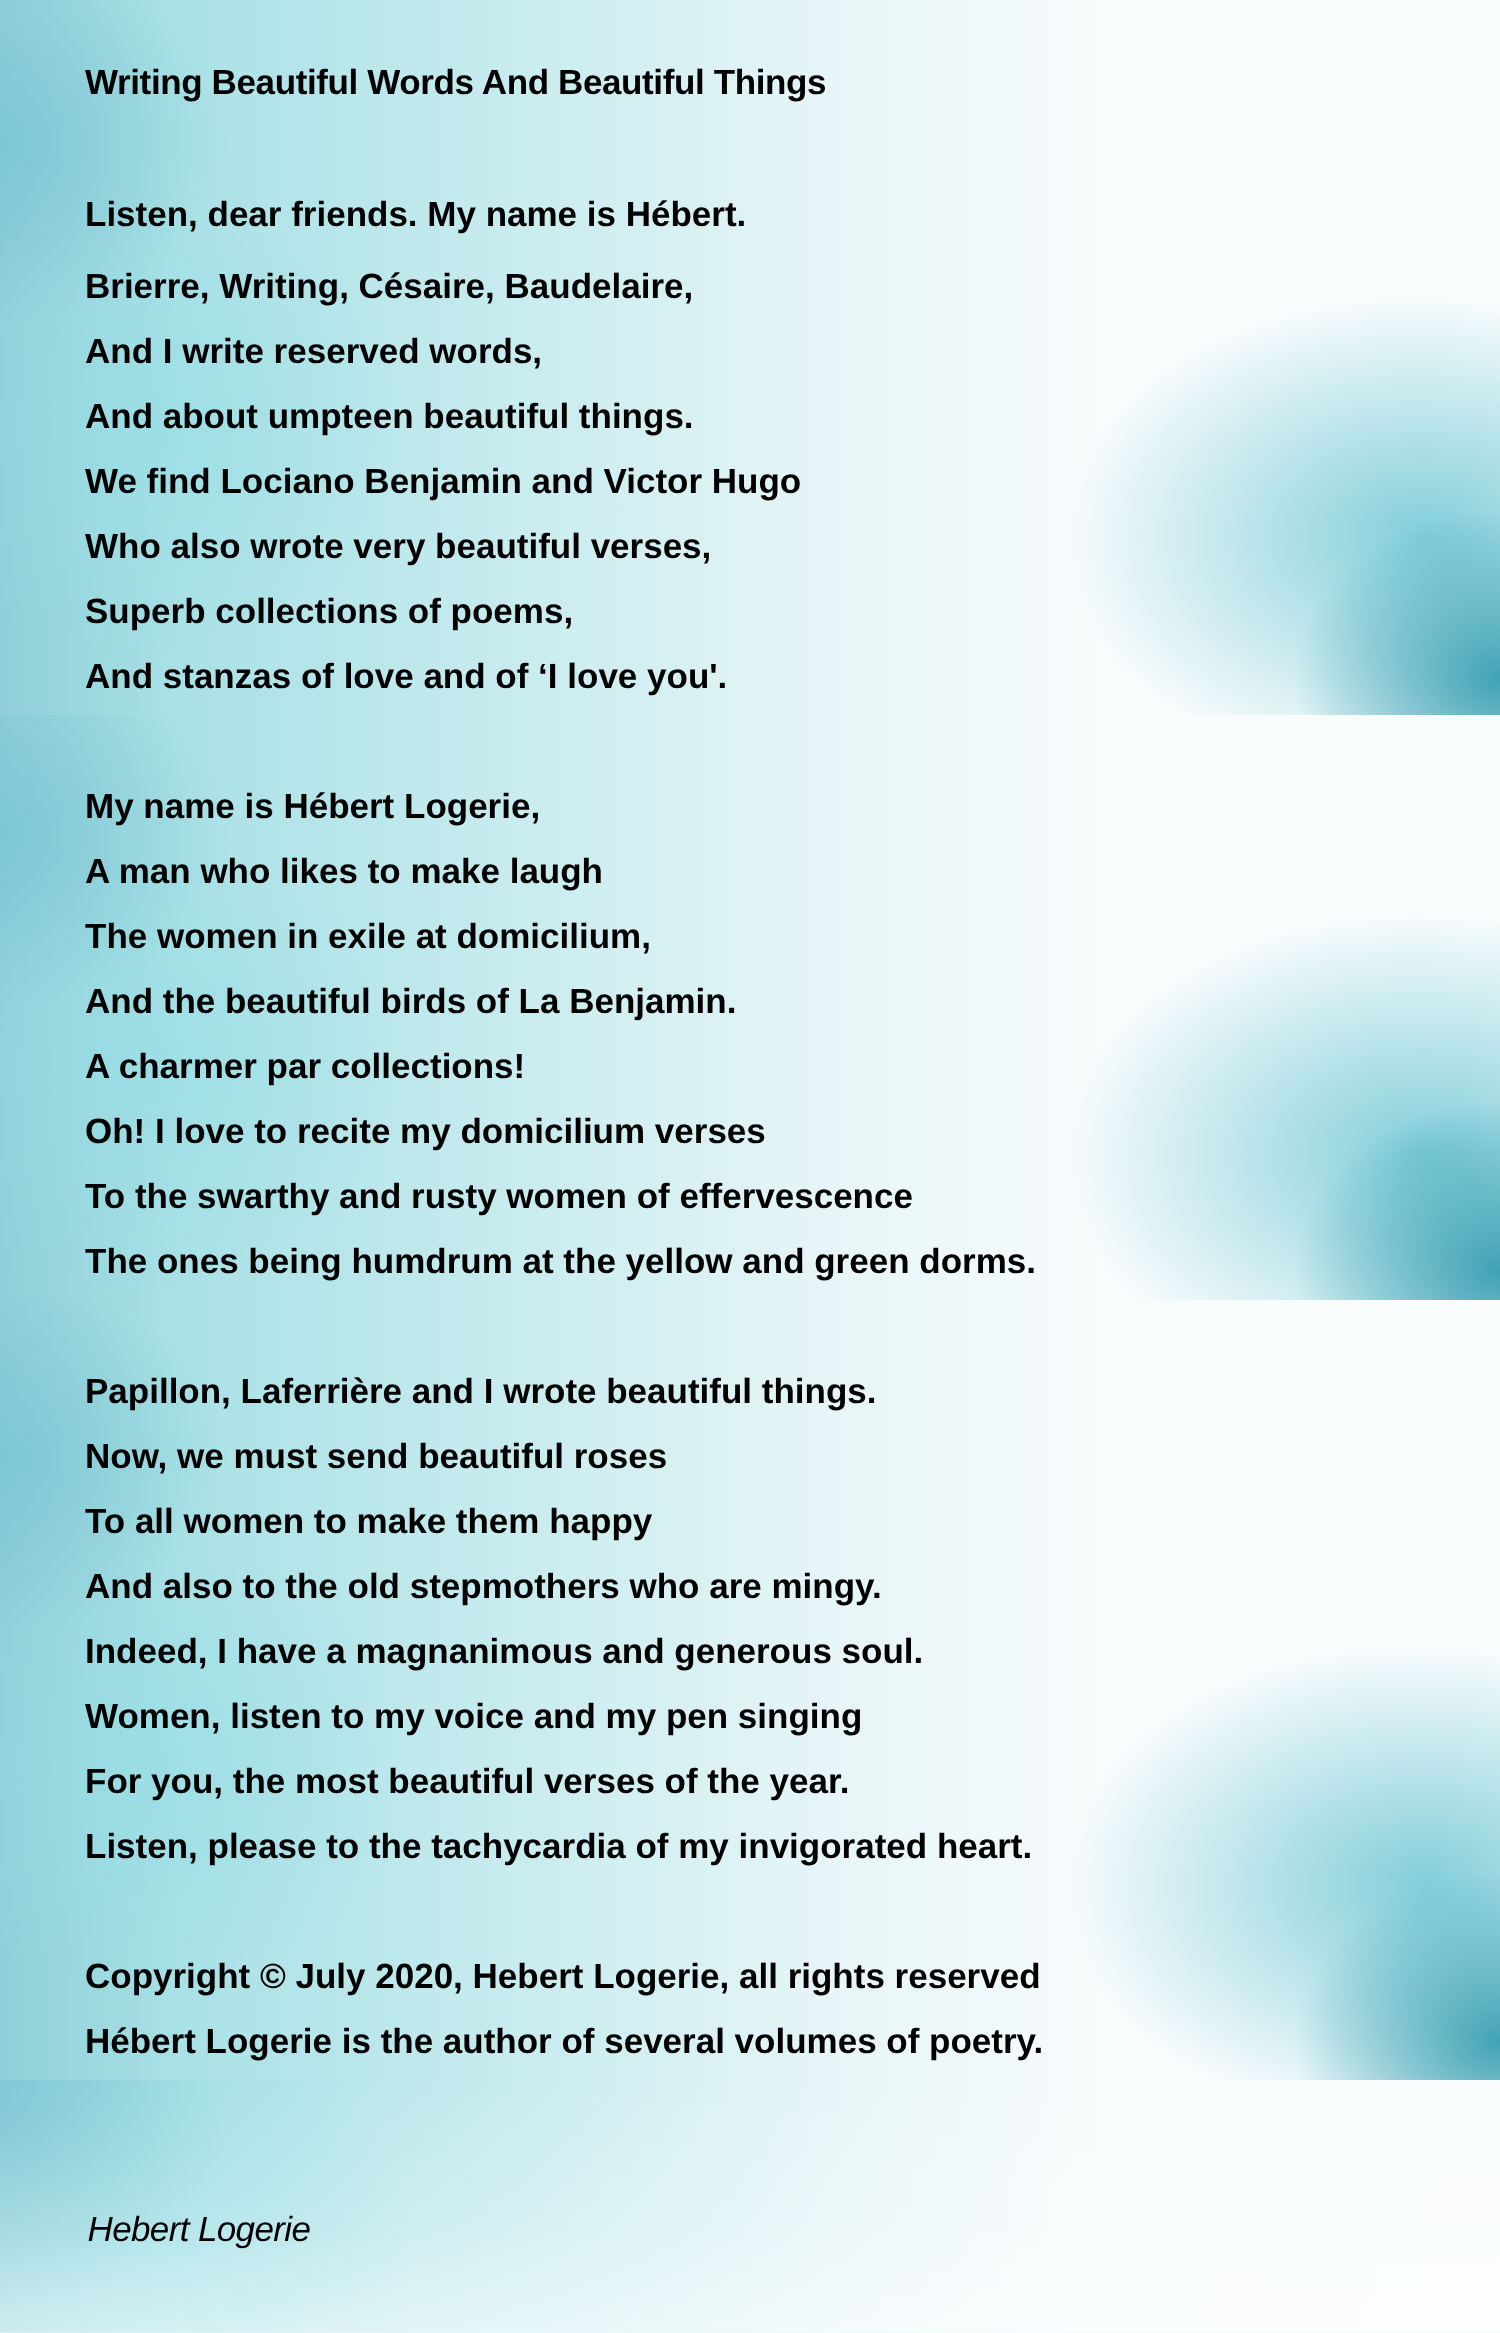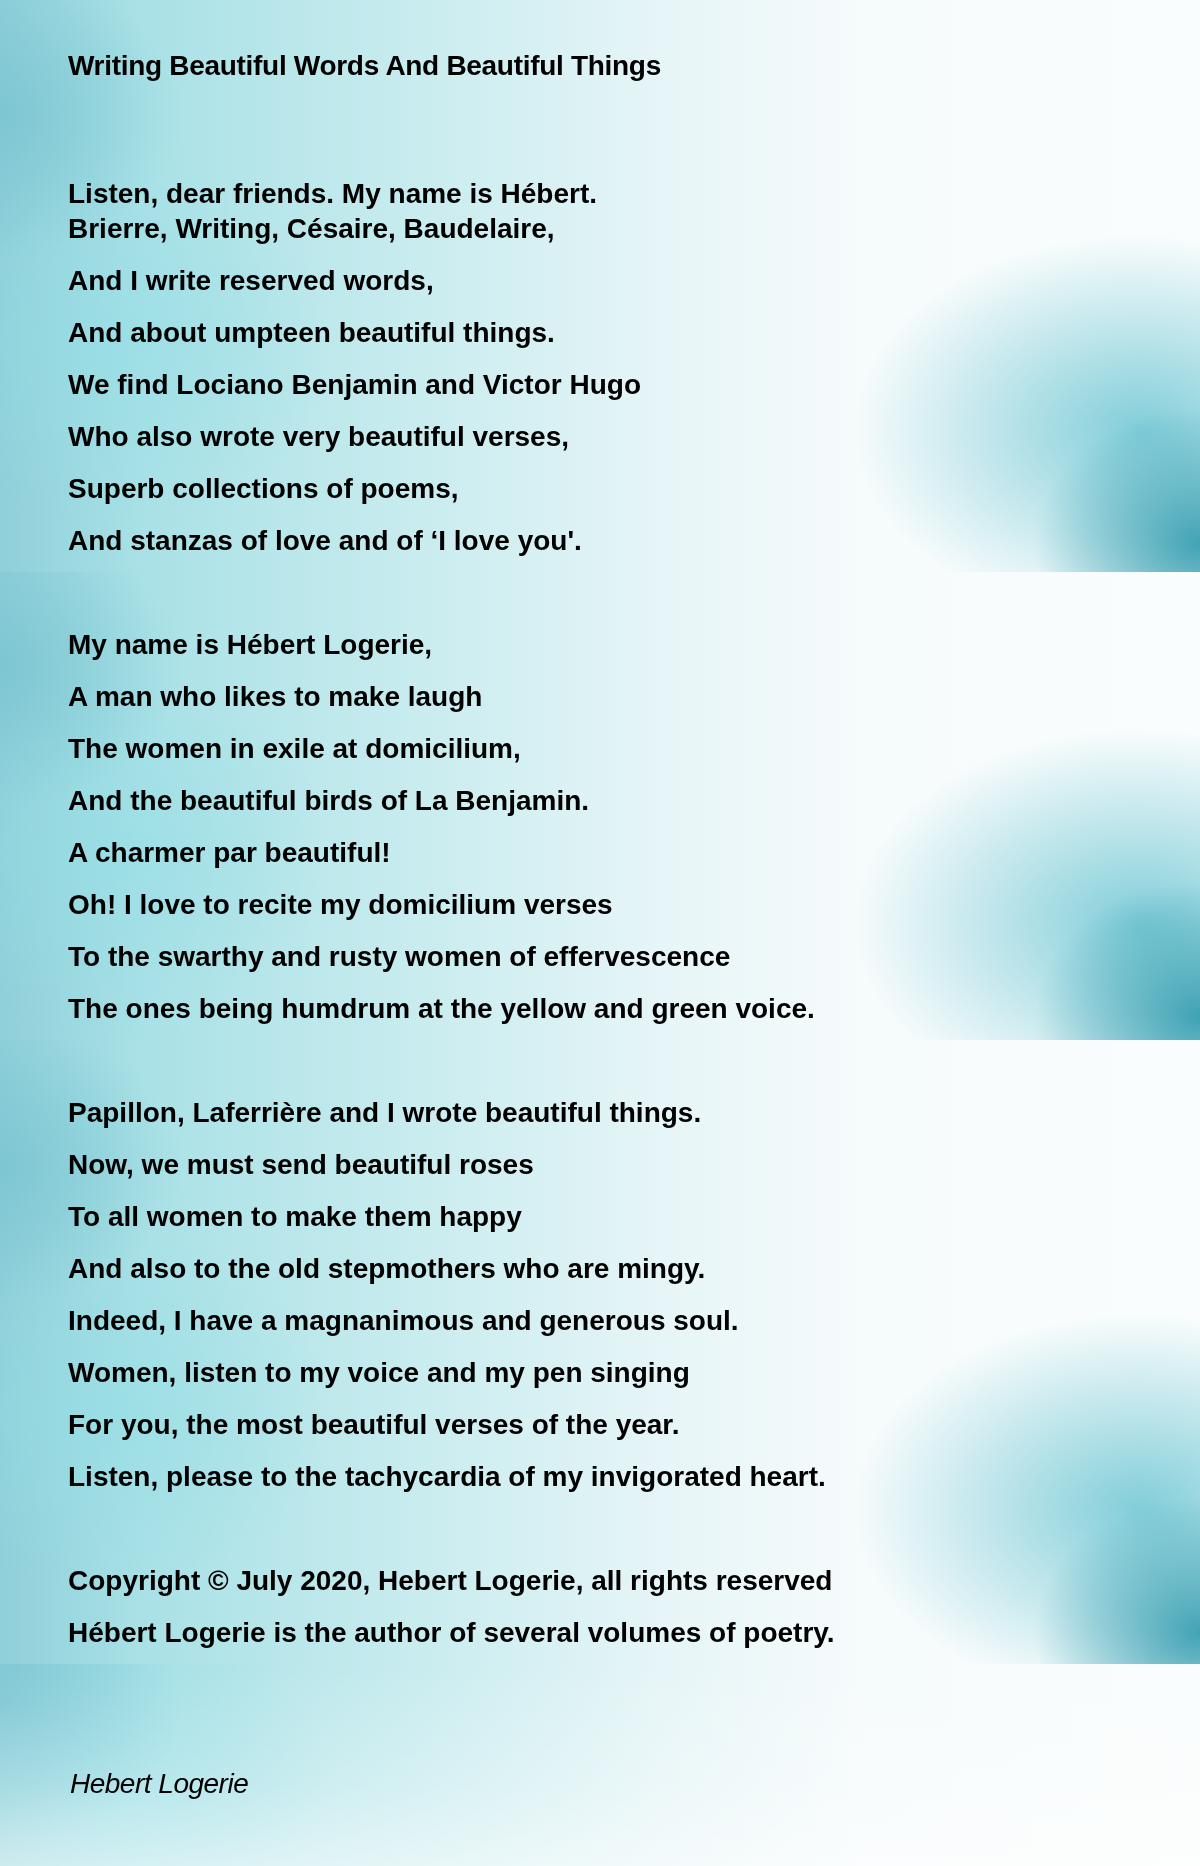--- a/index.html
+++ b/index.html
@@ -58,39 +58,39 @@
     <div class="bg-b"></div>
 </div>
 <div class="band" style="top:1664px;height:202px;">
   <div class="bg-a"></div>
     <div class="bg-c"></div>
 </div>
 
 <h1 class="title">Writing Beautiful Words And Beautiful Things</h1>
 
 <div>
-  <p class="line" style="top:194px">Listen, dear friends. My name is Hébert.</p>
+  <p class="line" style="top:172px">Listen, dear friends. My name is Hébert.</p>
   <p class="line" style="top:229px">Brierre, Writing, Césaire, Baudelaire,</p>
   <p class="line" style="top:281px">And I write reserved words,</p>
   <p class="line" style="top:333px">And about umpteen beautiful things.</p>
   <p class="line" style="top:385px">We find Lociano Benjamin and Victor Hugo</p>
   <p class="line" style="top:437px">Who also wrote very beautiful verses,</p>
   <p class="line" style="top:489px">Superb collections of poems,</p>
   <p class="line" style="top:541px">And stanzas of love and of ‘I love you'.</p>
 </div>
 
 <div>
   <p class="line" style="top:645px">My name is Hébert Logerie,</p>
   <p class="line" style="top:697px">A man who likes to make laugh</p>
   <p class="line" style="top:749px">The women in exile at domicilium,</p>
   <p class="line" style="top:801px">And the beautiful birds of La Benjamin.</p>
-  <p class="line" style="top:853px">A charmer par beautiful!</p>
+  <p class="line" style="top:853px">A charmer par collections!</p>
   <p class="line" style="top:905px">Oh! I love to recite my domicilium verses</p>
   <p class="line" style="top:957px">To the swarthy and rusty women of effervescence</p>
-  <p class="line" style="top:1009px">The ones being humdrum at the yellow and green voice.</p>
+  <p class="line" style="top:1009px">The ones being humdrum at the yellow and green dorms.</p>
 </div>
 
 <div>
   <p class="line" style="top:1113px">Papillon, Laferrière and I wrote beautiful things.</p>
   <p class="line" style="top:1165px">Now, we must send beautiful roses</p>
   <p class="line" style="top:1217px">To all women to make them happy</p>
   <p class="line" style="top:1269px">And also to the old stepmothers who are mingy.</p>
   <p class="line" style="top:1321px">Indeed, I have a magnanimous and generous soul.</p>
   <p class="line" style="top:1373px">Women, listen to my voice and my pen singing</p>
   <p class="line" style="top:1425px">For you, the most beautiful verses of the year.</p>

